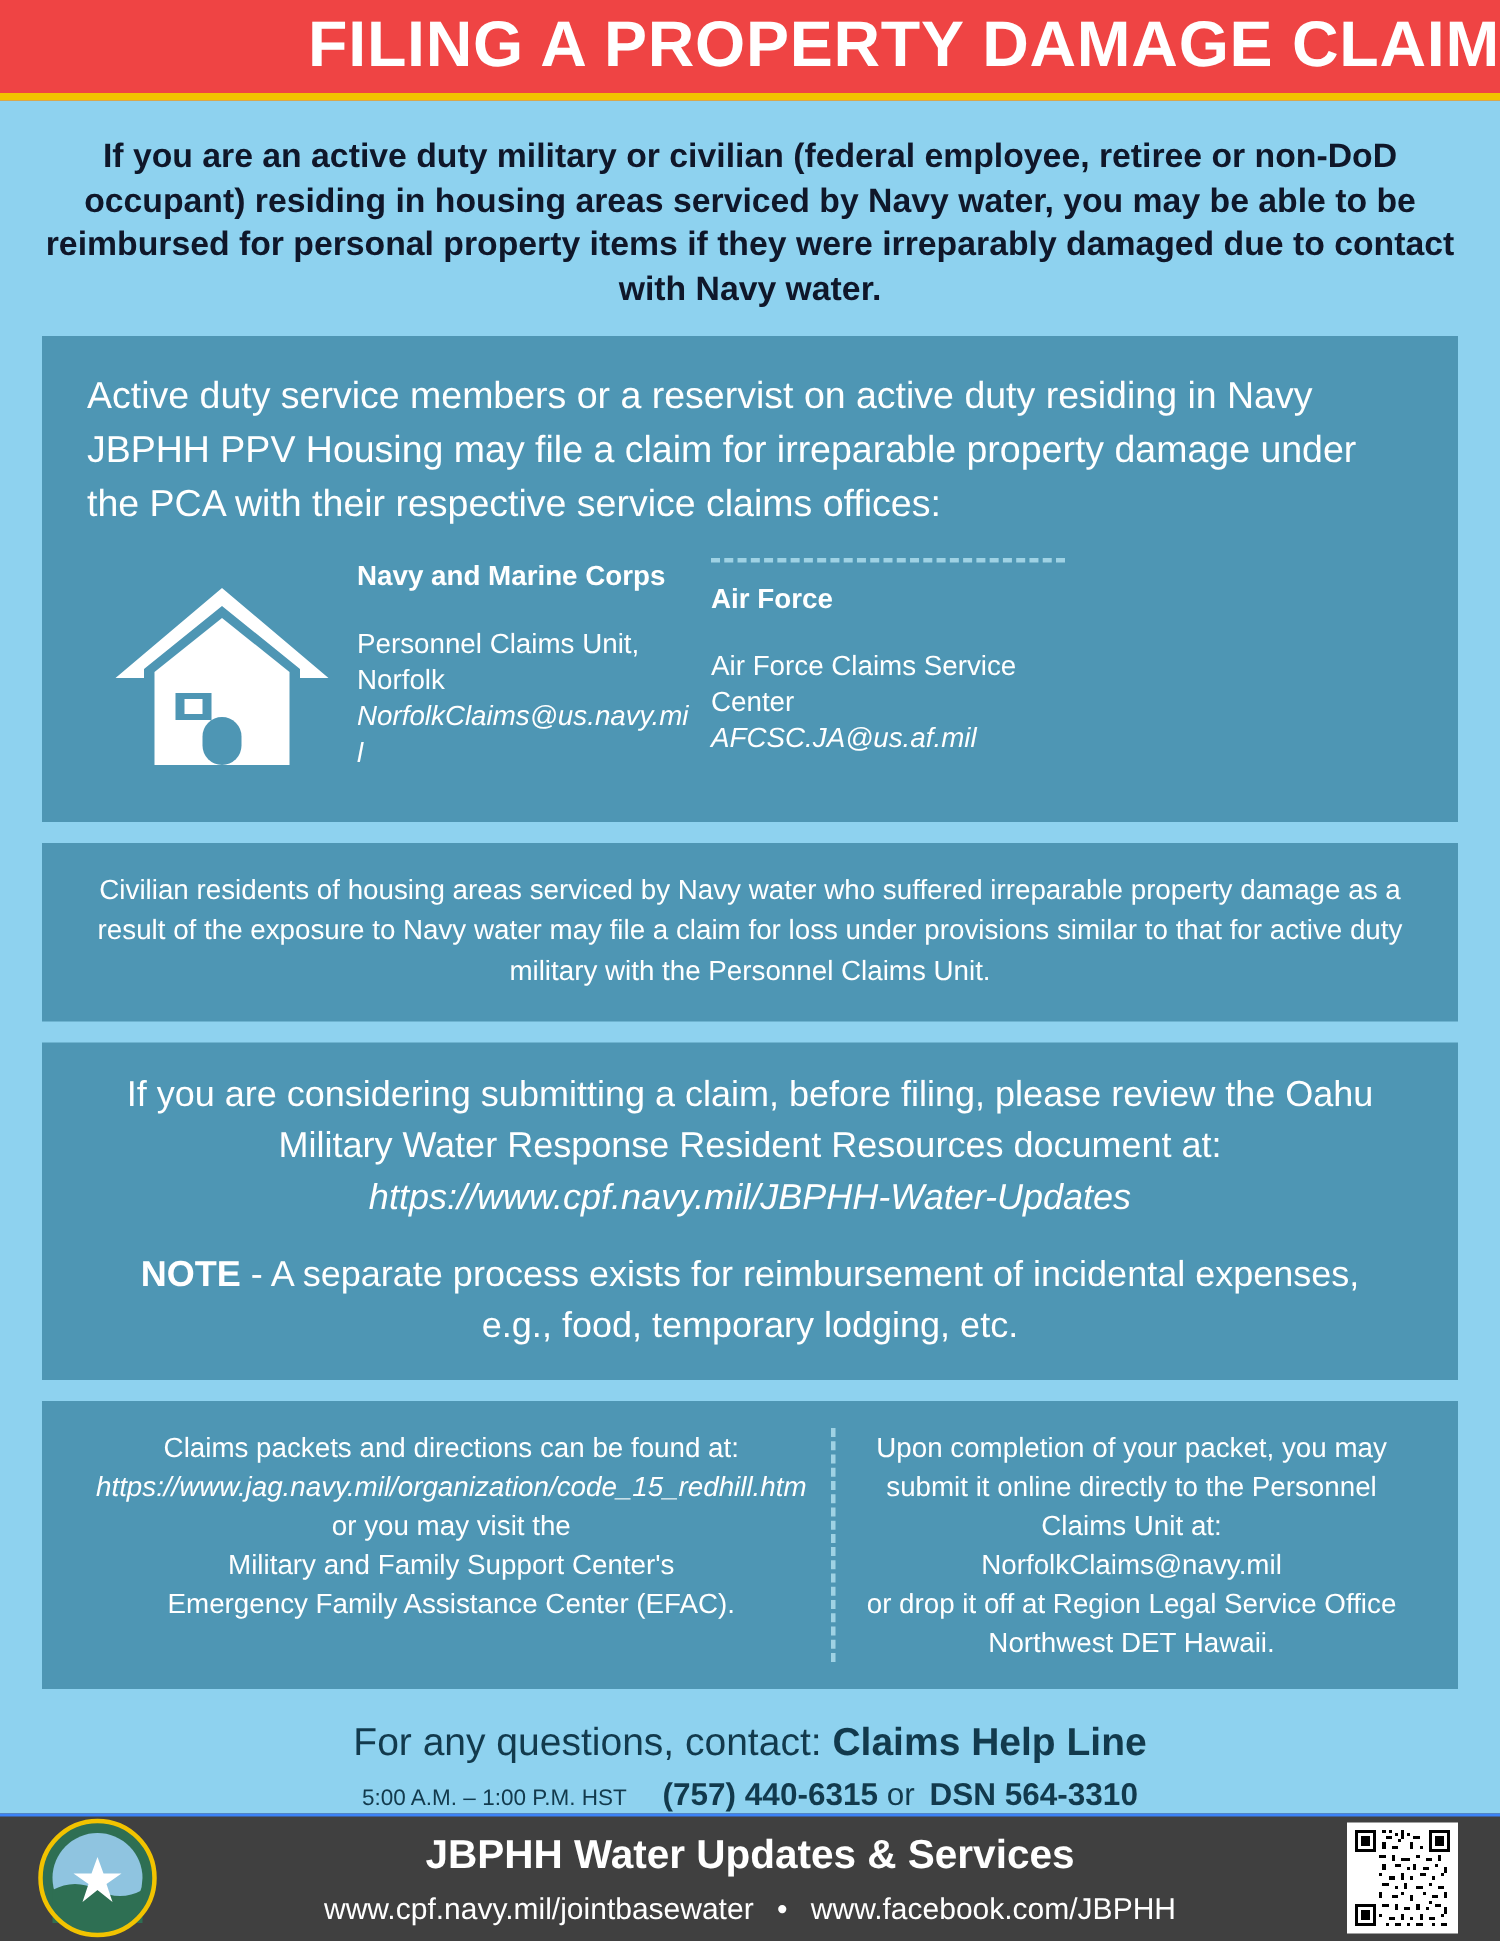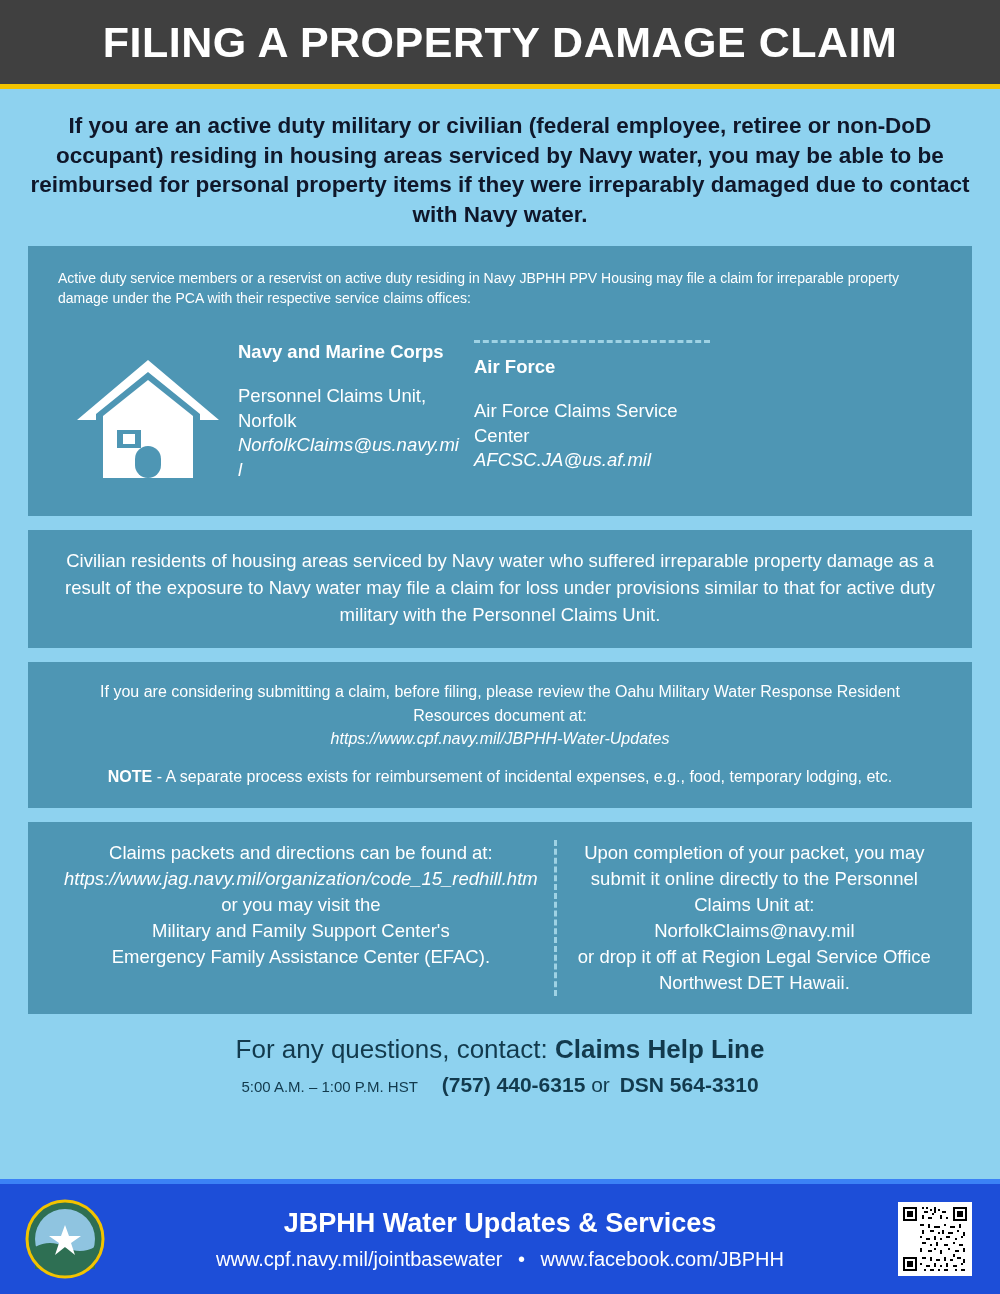--- a/index.html
+++ b/index.html
@@ -17,25 +17,25 @@
     position: relative;
     width: 1000px;
     height: 1294px;
     background: #8ed2ef;
     display: flex;
     flex-direction: column;
   }
 
   
   .header {
-    background: #404040;
+    background: #ef4444;
     height: 84px;
     display: flex;
     align-items: center;
-    justify-content: center;
+    justify-content: flex-end;
     border-bottom: 5px solid #f2c300;
   }
   .header-title {
     color: #ffffff;
     font-size: 43px;
     font-weight: bold;
     letter-spacing: 0.5px;
     text-align: center;
     line-height: 1;
   }
@@ -56,23 +56,23 @@
     margin: 0 28px 14px 28px;
     color: #ffffff;
     box-sizing: border-box;
   }
 
   
   .panel-claims {
     padding: 22px 26px 22px 30px;
   }
   .claims-lead {
-    font-size: 14px;
+    font-size: 25px;
     line-height: 1.45;
-    margin-bottom: 32px;
+    margin-bottom: 18px;
     padding-right: 10px;
   }
   .claims-body {
     display: flex;
     align-items: center;
   }
   .house-wrap {
     width: 180px;
     flex: 0 0 180px;
     display: flex;
@@ -123,21 +123,21 @@
   .panel-civilian {
     padding: 18px 34px 20px 34px;
     font-size: 18.5px;
     line-height: 1.45;
     text-align: center;
   }
 
   
   .panel-review {
     padding: 18px 40px 20px 40px;
-    font-size: 16px;
+    font-size: 24px;
     line-height: 1.45;
     text-align: center;
   }
   .panel-review .link {
     font-style: italic;
   }
   .note-block {
     margin-top: 16px;
     text-align: center;
     line-height: 1.4;
@@ -186,22 +186,22 @@
     font-weight: bold;
     margin-left: 18px;
   }
   .smallcaps {
     font-size: 15px;
   }
 
   
   .footer {
     margin-top: auto;
-    background: #1d4ed8;
-    border-top: 5px solid #3b82f6;
+    background: #404040;
+    border-top: 2px solid #3b82f6;
     height: 115px;
     display: flex;
     align-items: center;
     padding: 0 22px;
     box-sizing: border-box;
     gap: 40px;
   }
   .footer-seal {
     width: 86px;
     flex: 0 0 86px;

